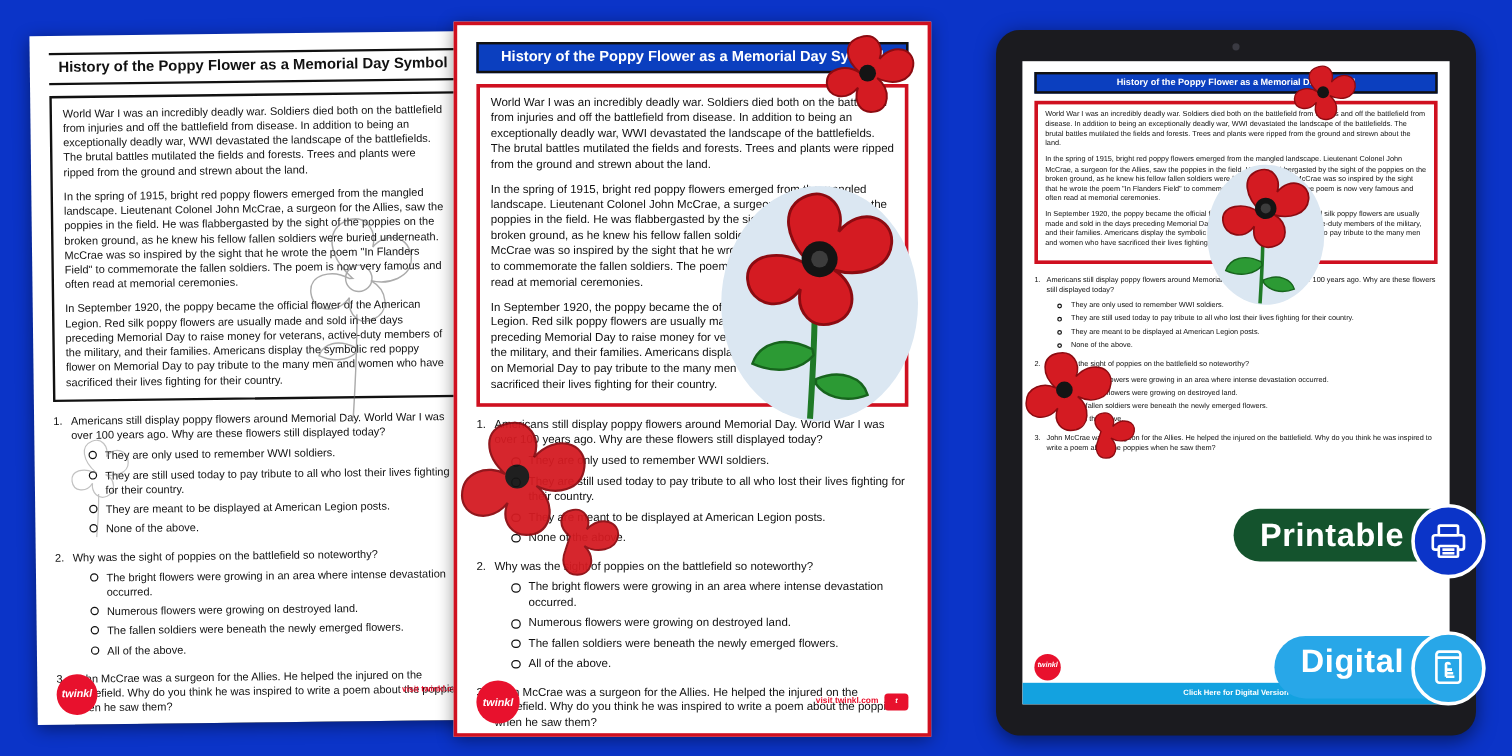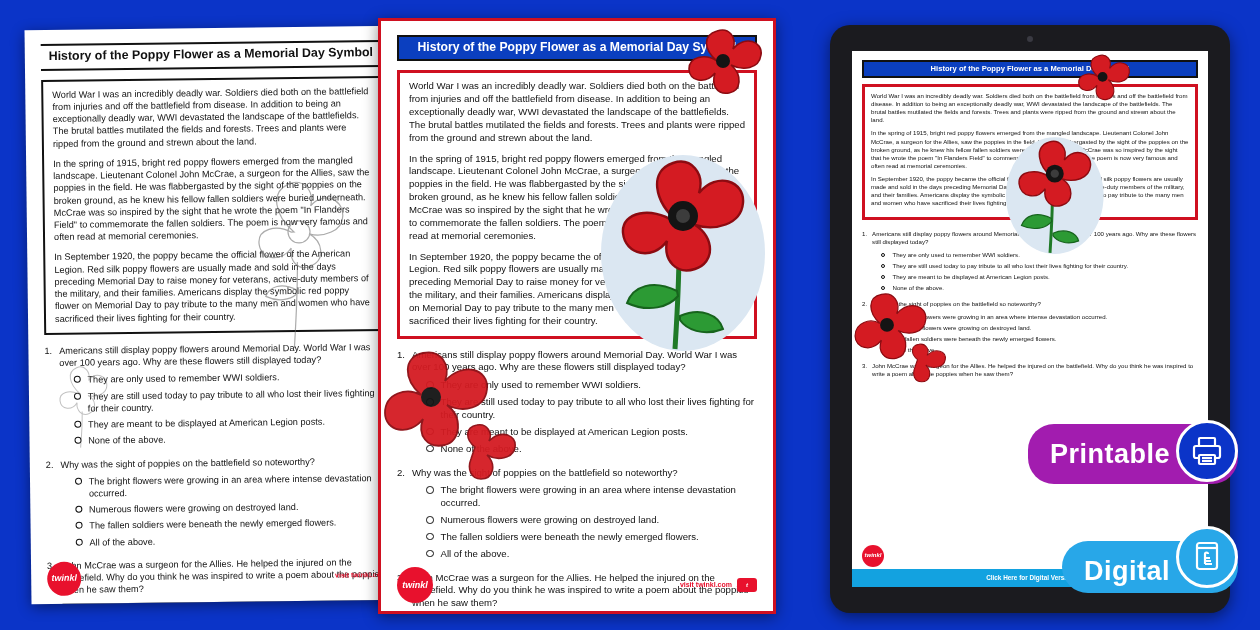--- a/index.html
+++ b/index.html
@@ -193,46 +193,45 @@
     background: #fff;
     border-radius: 50%;
     display: flex;
     align-items: center;
     justify-content: center;
   }
   #badge-printable {
     right: 22px; top: 424px;
   }
   #badge-printable .chip {
-    background: #a21caf;
+    background: #14532d;
     border-radius: 26px;
     padding: 6px 68px 6px 22px;
-    height: 60px;
+    height: 44px;
     display: flex;
     align-items: center;
   }
   #badge-printable .label { font-size: 27px; }
   #badge-printable .circle {
     position: absolute;
     right: 0; top: -4px;
     width: 62px; height: 62px;
     background: #0b34c8;
     border: 3px solid #fff;
   }
   #badge-digital {
     right: 22px; top: 530px;
   }
   #badge-digital .chip {
     background: #28a7e8;
     border-radius: 26px;
     padding: 6px 68px 6px 22px;
     height: 52px;
     display: flex;
-    align-items: flex-end;
-    margin-top: 11px;
+    align-items: flex-start;
   }
   #badge-digital .label { font-size: 27px; }
   #badge-digital .circle {
     position: absolute;
     right: 0; top: -4px;
     width: 62px; height: 62px;
     background: #28a7e8;
     border: 3px solid #fff;
   }
   .icon-svg { width: 34px; height: 34px; }

